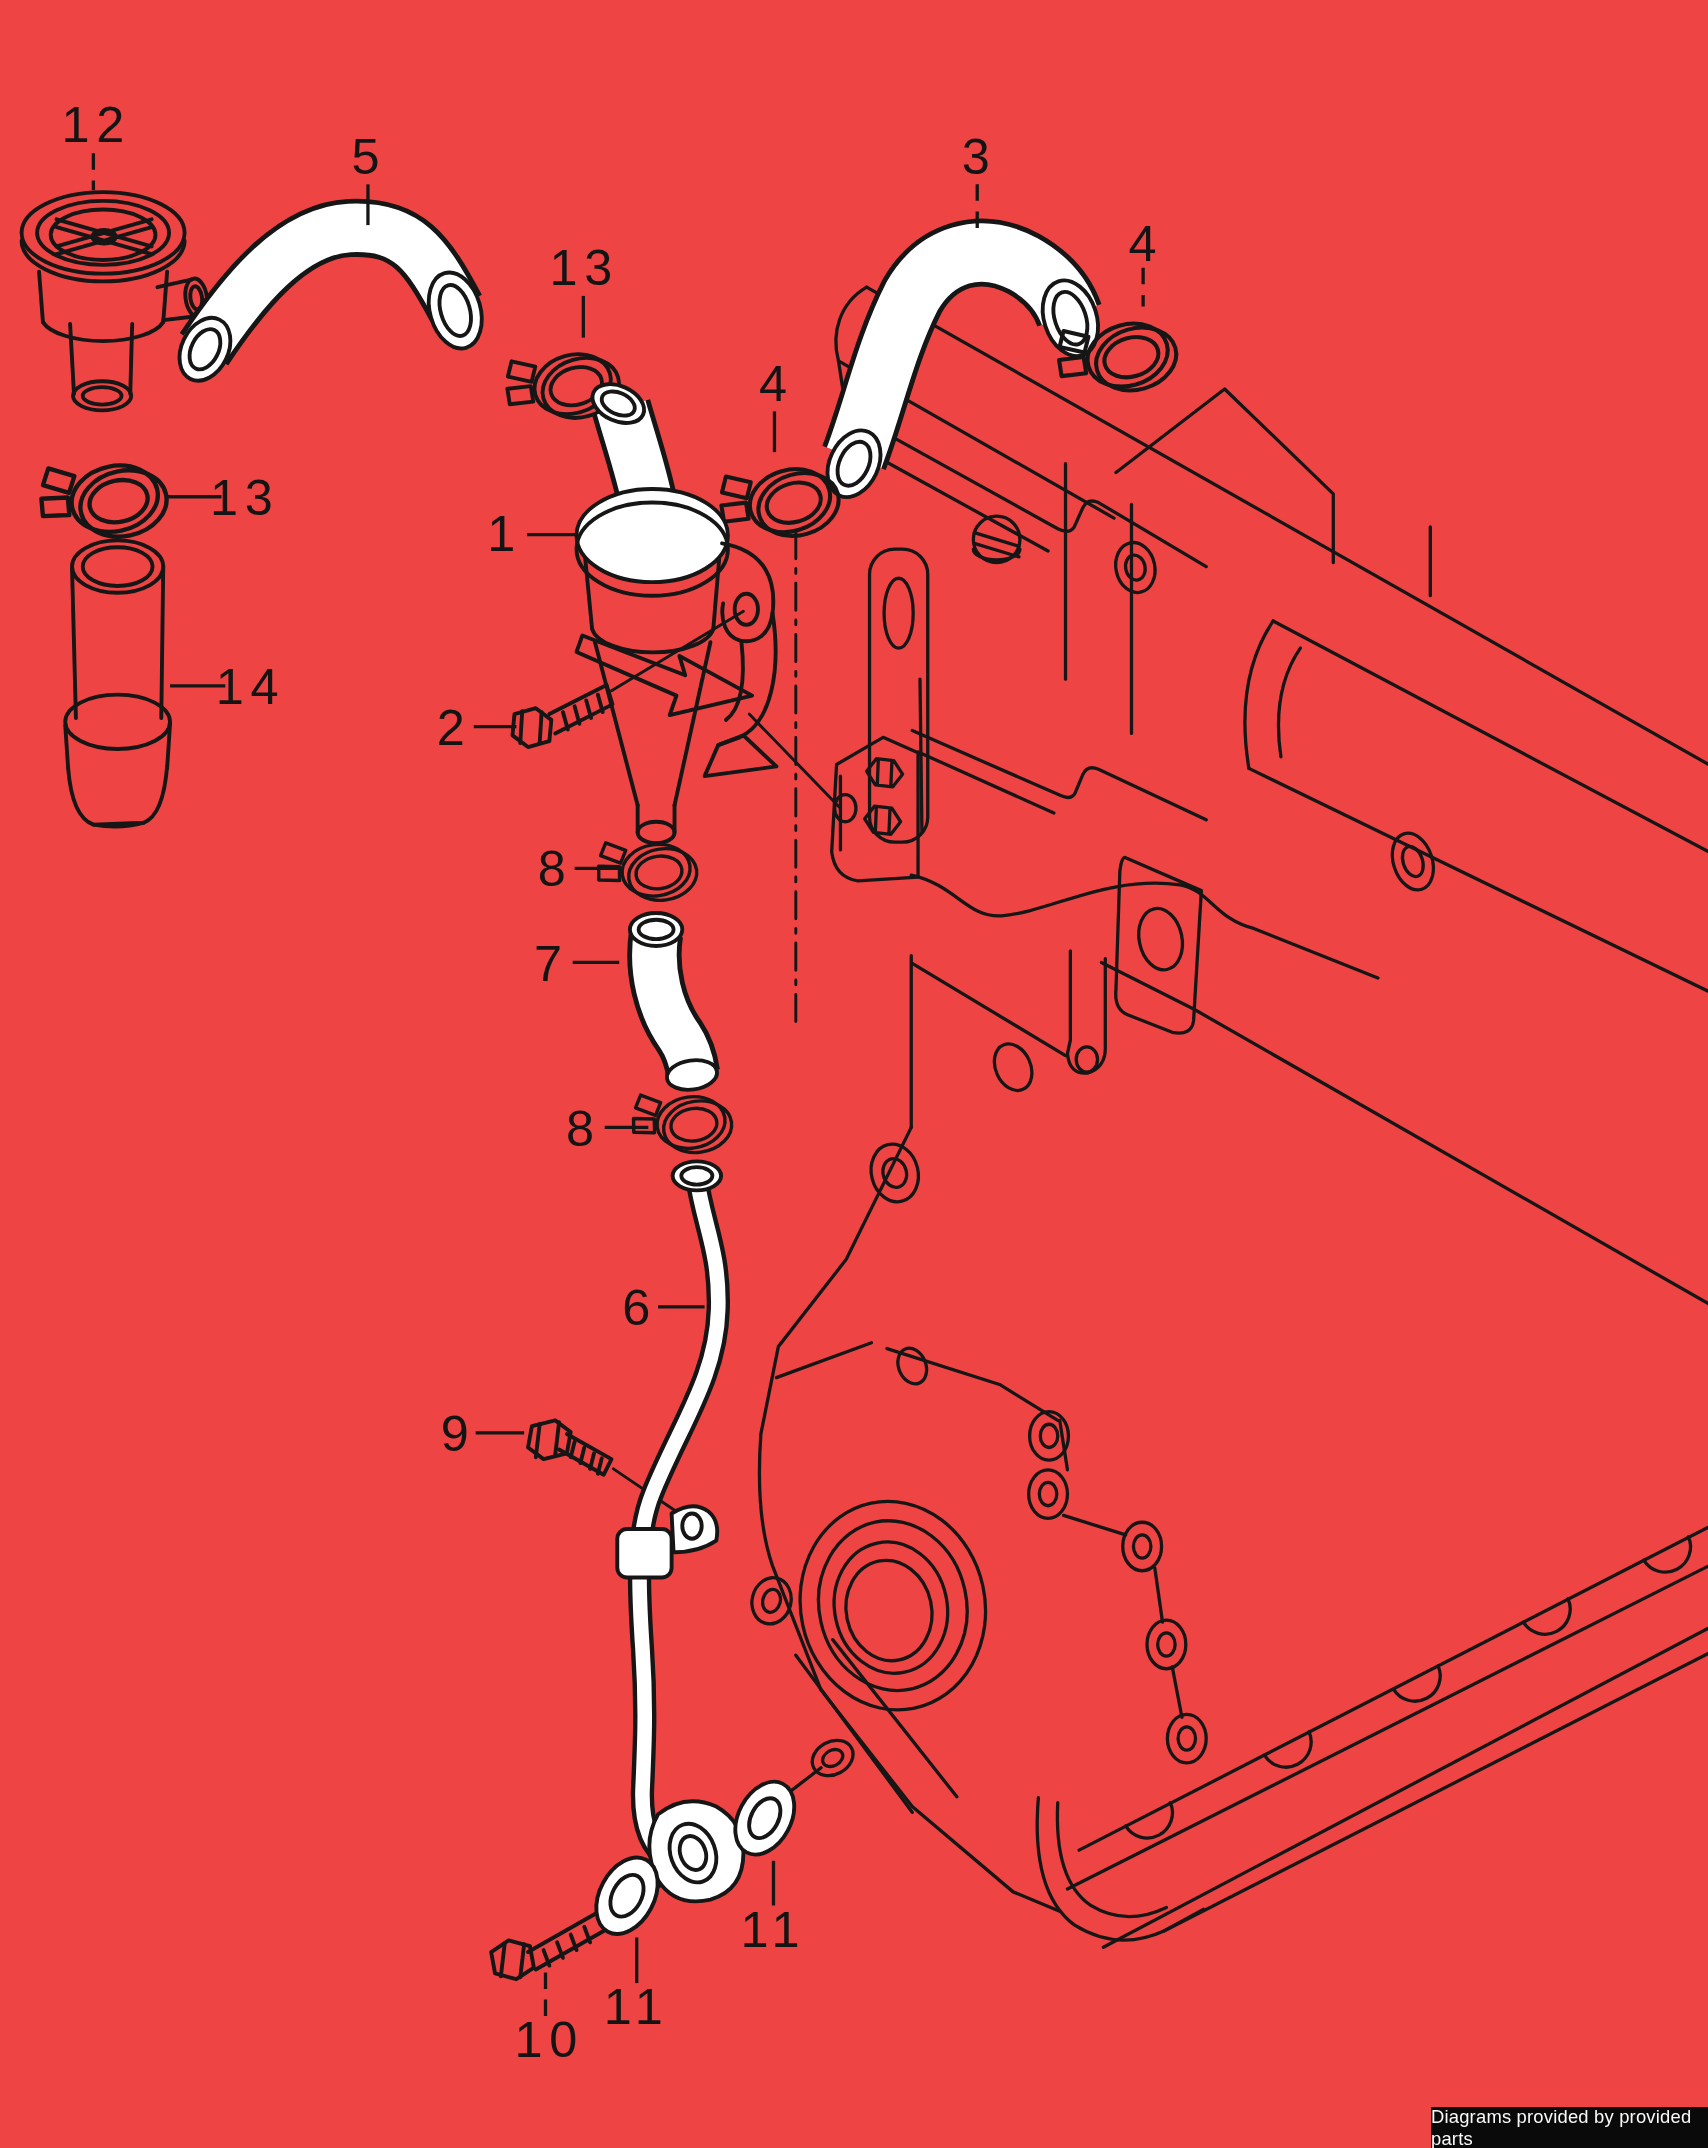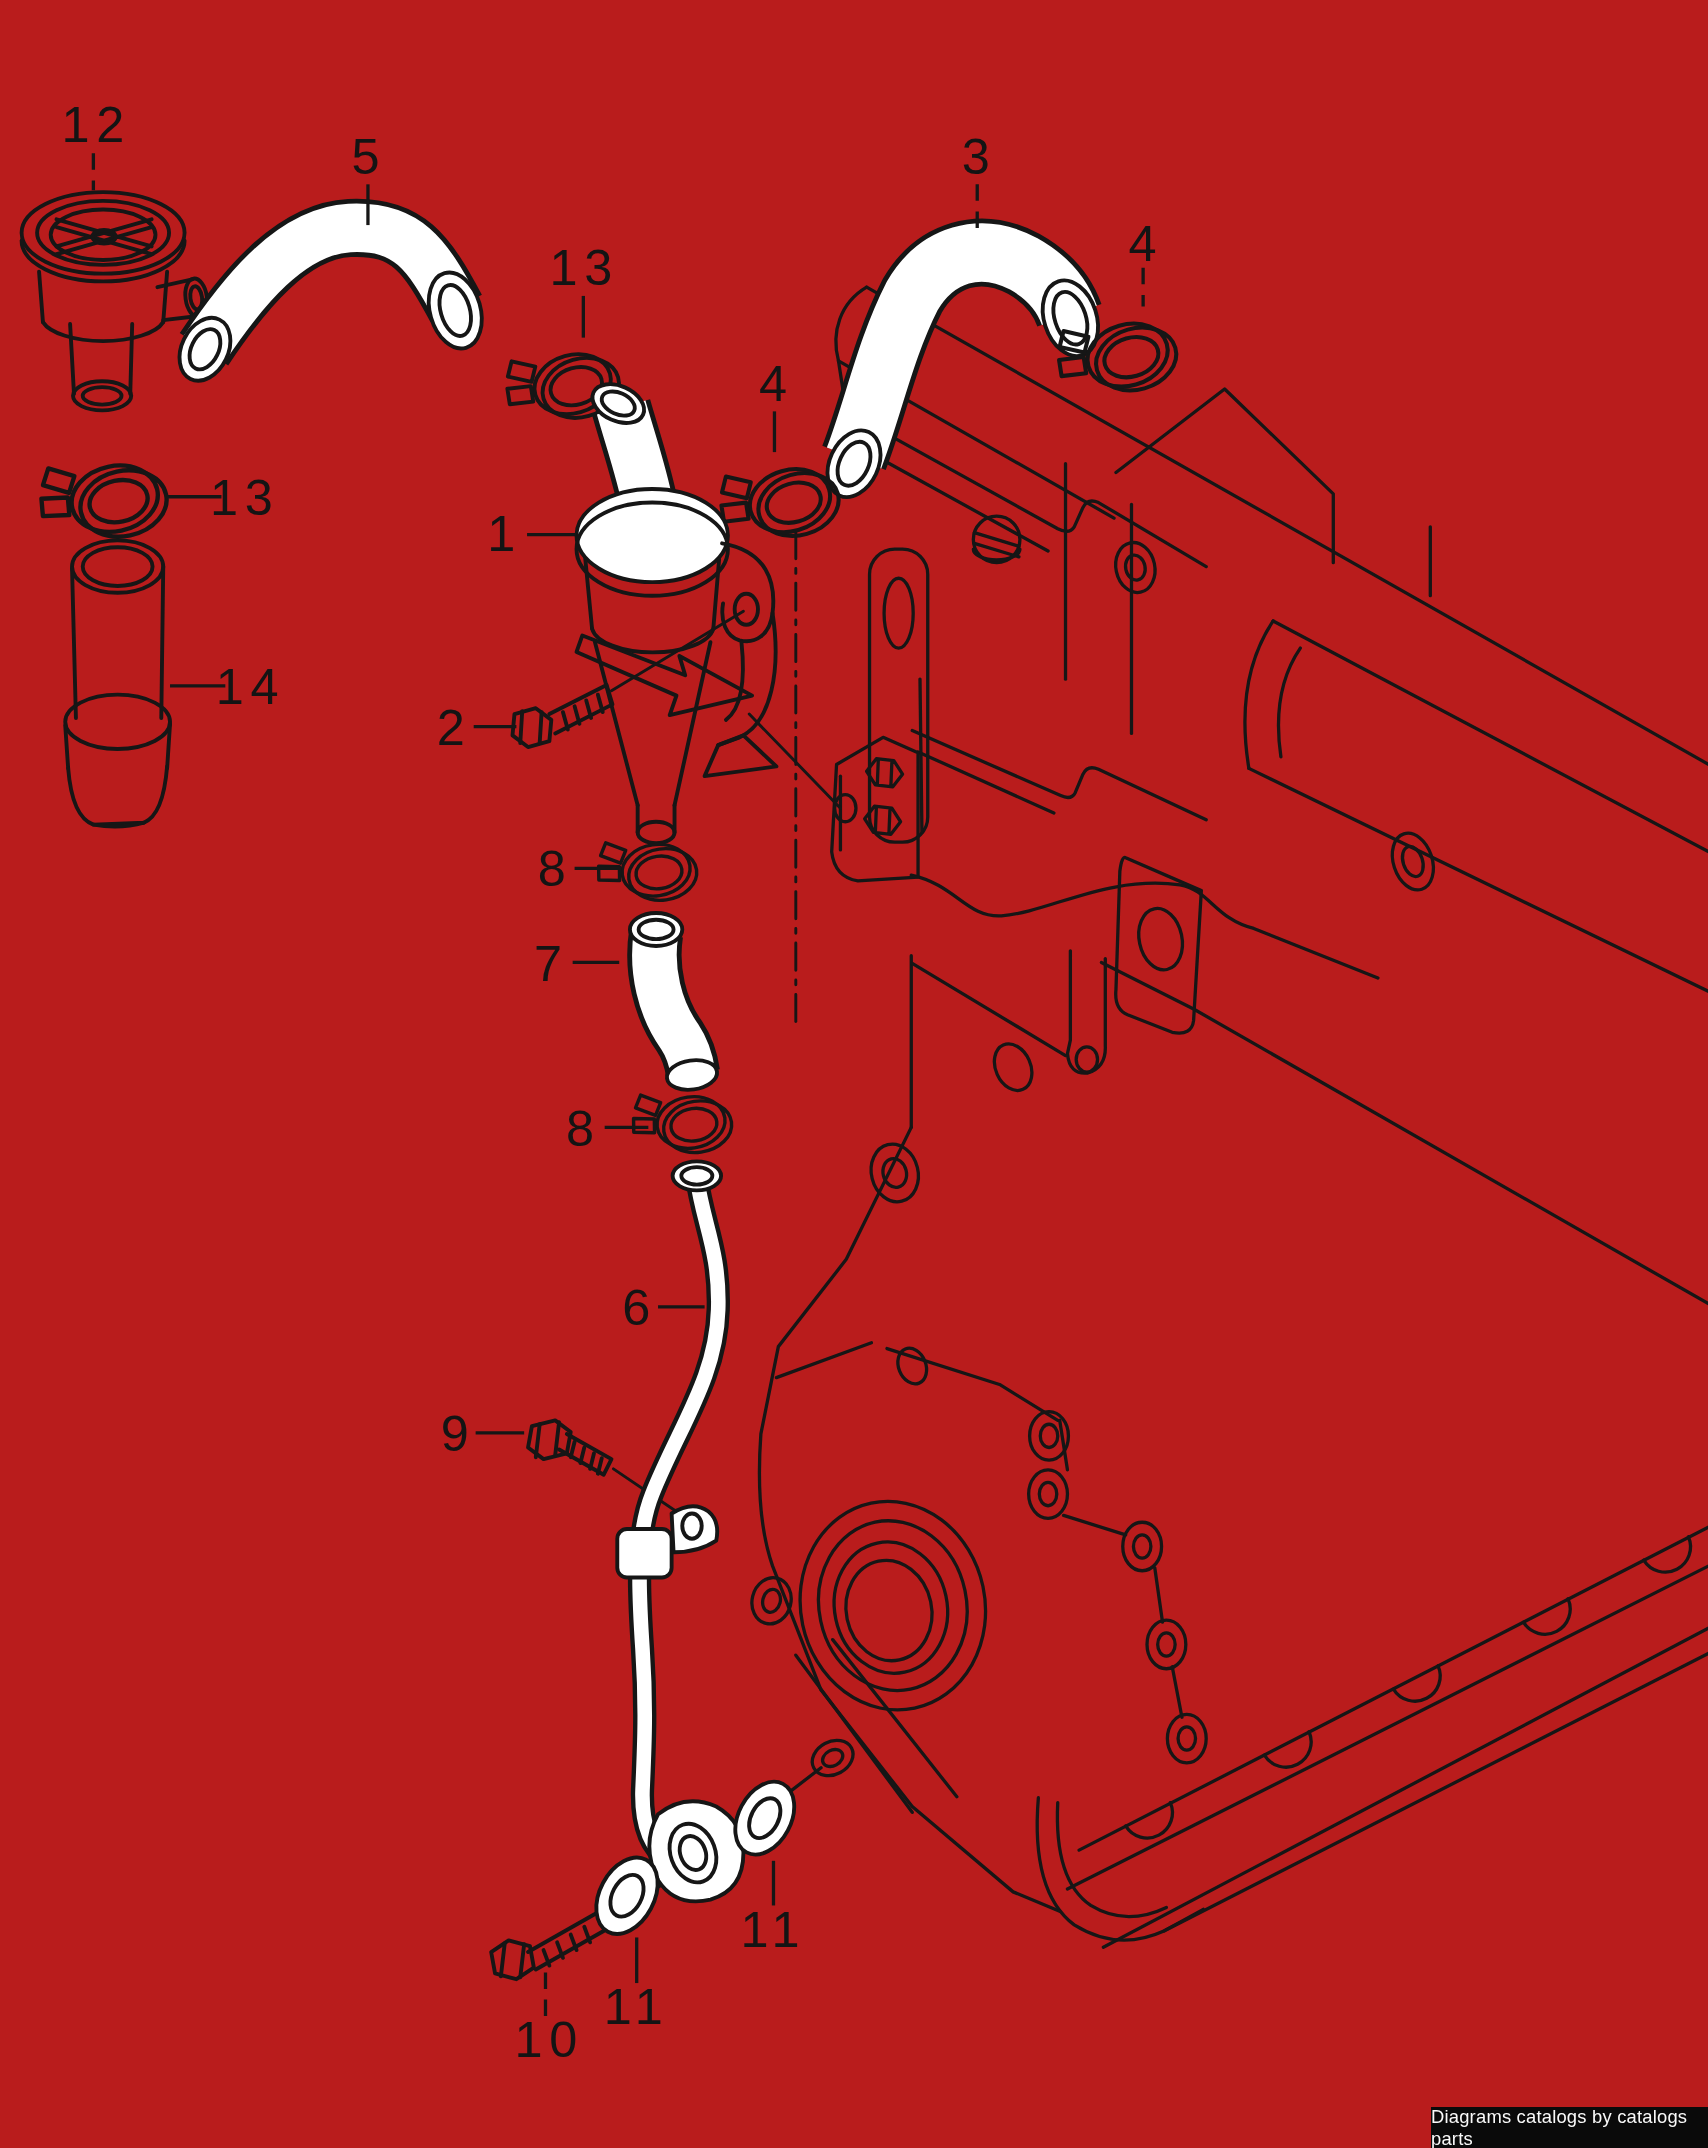--- a/index.html
+++ b/index.html
@@ -1,20 +1,20 @@
 <!DOCTYPE html>
 <html><head>
 <meta charset="utf-8">
 <style>
   html,body{margin:0;padding:0;background:#e8e8e8;}
   .stage{
     position:relative;
     width:1709px;height:2148px;
     margin:0 auto;
-    background:#b91c1c;
+    background:#ef4444;
     overflow:hidden;
     font-family:"Liberation Sans", sans-serif;
   }
   .stage svg{position:absolute;left:0;top:0;width:100%;height:100%;}
   .art{stroke:#161616;fill:none;stroke-linecap:round;stroke-linejoin:round;}
   .badge{
     position:absolute;right:0;bottom:0;
     width:278px;height:41px;
     display:flex;align-items:center;justify-content:center;
     font-size:18.4px;letter-spacing:0.2px;
@@ -325,16 +325,16 @@
         <text x="472" y="1496" text-anchor="middle" class="callout">9</text>
         <polyline points="797,1964 797,1918" stroke="#161616" stroke-width="3.4" fill="none"></polyline>
         <text x="797" y="2007" text-anchor="middle" class="callout">11</text>
         <polyline points="656,2044 656,1997" stroke="#161616" stroke-width="3.4" fill="none"></polyline>
         <text x="656" y="2086" text-anchor="middle" class="callout">11</text>
         <polyline points="562,2078 562,2028" stroke="#161616" stroke-width="3.4" fill="none" stroke-dasharray="17 11"></polyline>
         <text x="566" y="2120" text-anchor="middle" class="callout">10</text>
       </g>
 </svg>
 
-<div class="badge" title="Diagrams provided by catalogs parts" style="background: rgb(10, 10, 10); color: rgb(250, 250, 250);">Diagrams catalogs by catalogs parts</div>
+<div class="badge" title="Diagrams provided by catalogs parts" style="background: rgb(10, 10, 10); color: rgb(250, 250, 250);">Diagrams provided by provided parts</div>
 
 </div>
 
 
 </body></html>

